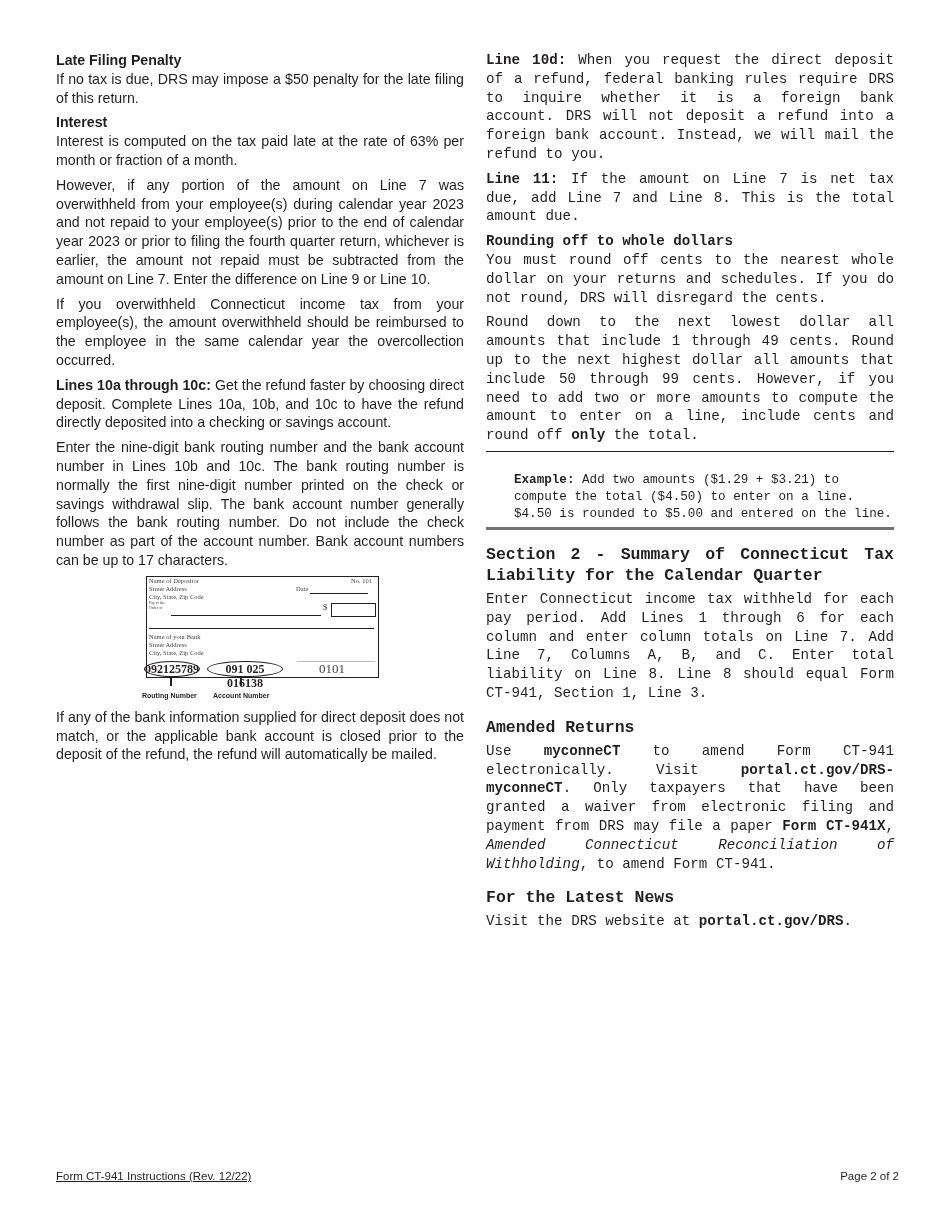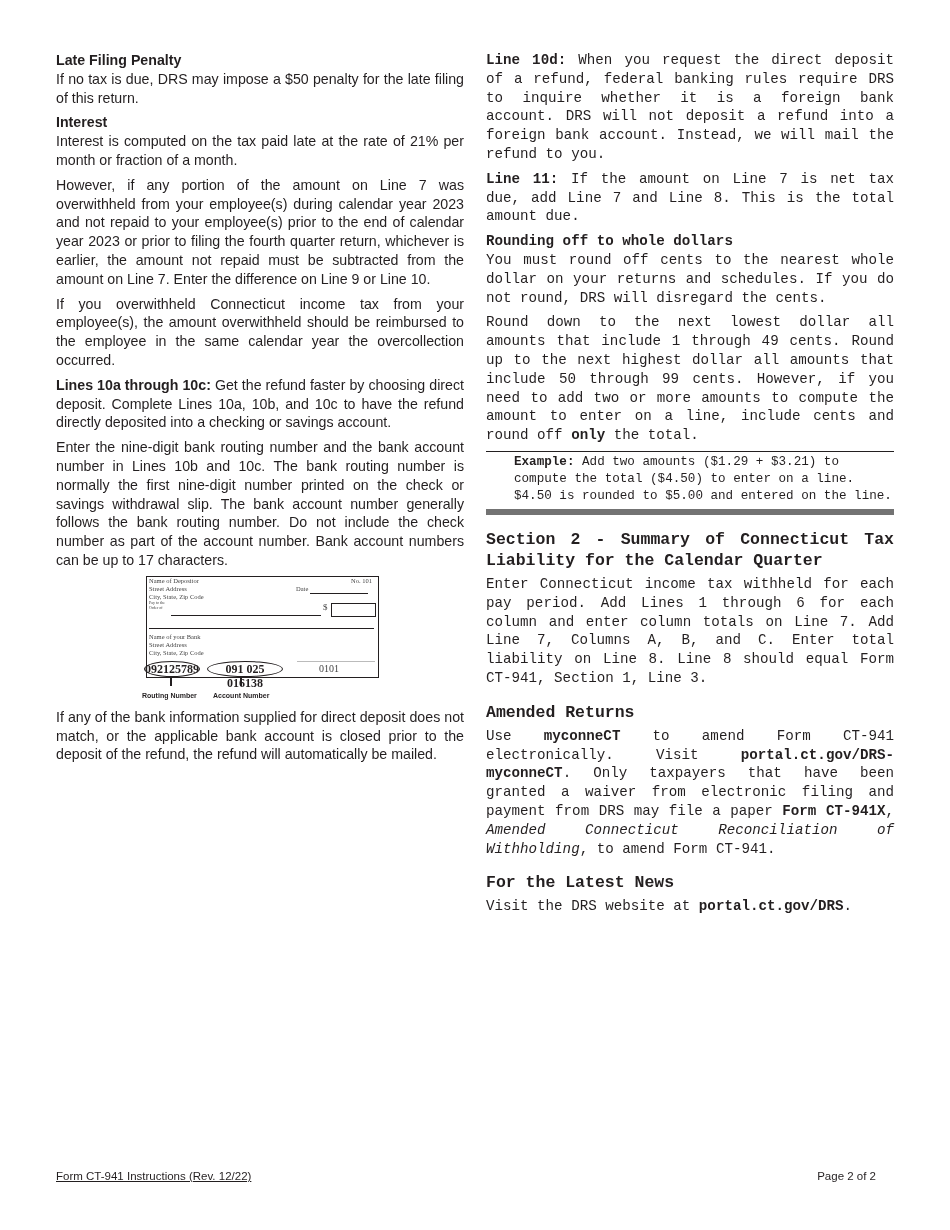--- a/index.html
+++ b/index.html
@@ -7,45 +7,45 @@
          font-family: "Liberation Sans", sans-serif; color: #231f20; }
   .col { position: absolute; top: 51px; width: 408px; font-size: 14.2px; line-height: 18.8px; }
   .col.left { left: 56px; }
   .col.right { left: 486px; font-family: Liberation Mono, monospace; }
   p { margin: 0 0 6px 0; text-align: justify; }
   .h { font-weight: bold; margin: 0; }
   .h2 { font-weight: bold; font-size: 16.5px; line-height: 21px; margin: 14px 0 4px 0; text-align: justify; }
   .center { text-align: left; }
   b { font-weight: bold; }
   i { font-style: italic; }
-  .example { border-top: 1px solid #231f20; border-bottom: 6px solid #737373; padding: 2px 0 4px 28px;
+  .example { border-top: 1px solid #231f20; border-bottom: 3px solid #737373; padding: 20px 0 4px 28px;
              font-size: 12.6px; line-height: 17px; margin: 4px 0 6px 0; }
   .check-wrap { position: relative; width: 408px; height: 122px; margin: 3px 0 10px 0; }
   .check { position: absolute; left: 90px; top: 0; width: 231px; height: 100px; border: 1px solid #231f20;
            font-family: "Liberation Serif", serif; font-size: 6.5px; line-height: 8px; color: #444; }
   .check .t { position: absolute; }
   .check .line { position: absolute; border-top: 1px solid #231f20; }
   .check .amtbox { position: absolute; left: 184px; top: 26px; width: 43px; height: 12px; border: 1px solid #231f20; }
   .check .oval { position: absolute; border: 1.3px solid #231f20; border-radius: 50%;
                  font-weight: bold; font-size: 12px; color: #231f20; text-align: center; line-height: 14px; }
   .lbl { position: absolute; font-family: "Liberation Sans", sans-serif; font-weight: bold; font-size: 7px; color: #231f20; }
   .tick { position: absolute; width: 2px; height: 8px; background: #231f20; }
   .footer { position: absolute; top: 1170px; font-size: 11.5px; color: #231f20; }
   .footer.left { left: 56px; text-decoration: underline; }
-  .footer.right { right: 74px; }
+  .footer.right { right: 51px; }
 </style>
 </head>
 <body>
 
 <div class="col left">
   <div class="h">Late Filing Penalty</div>
   <p>If no tax is due, DRS may impose a $50 penalty for the late filing of this return.</p>
 
   <div class="h">Interest</div>
-  <p>Interest is computed on the tax paid late at the rate of 21% per month or fraction of a month.</p>
+  <p>Interest is computed on the tax paid late at the rate of 63% per month or fraction of a month.</p>
 
 
   <p>However, if any portion of the amount on Line 7 was overwithheld from your employee(s) during calendar year 2023 and not repaid to your employee(s) prior to the end of calendar year 2023 or prior to filing the fourth quarter return, whichever is earlier, the amount not repaid must be subtracted from the amount on Line 7. Enter the difference on Line 9 or Line 10.</p>
 
   <p>If you overwithheld Connecticut income tax from your employee(s), the amount overwithheld should be reimbursed to the employee in the same calendar year the overcollection occurred.</p>
 
   <p><b>Lines 10a through 10c:</b><span> Get the refund faster by choosing direct deposit. Complete Lines 10a, 10b, and 10c to have the refund directly deposited into a checking or savings account.</span></p>
 
   <p>Enter the nine-digit bank routing number and the bank account number in Lines 10b and 10c. The bank routing number is normally the first nine-digit number printed on the check or savings withdrawal slip. The bank account number generally follows the bank routing number. Do not include the check number as part of the account number. Bank account numbers can be up to 17 characters.</p>
 
@@ -62,21 +62,21 @@
       <span class="t" style="left:176px;top:26px;font-size:9px;">$</span>
       <div class="amtbox"></div>
       <div class="line" style="left:24px;top:38px;width:150px;"></div>
       <div class="line" style="left:2px;top:51px;width:225px;"></div>
       <span class="t" style="left:2px;top:56px;">Name of your Bank</span>
       <span class="t" style="left:2px;top:64px;">Street Address</span>
       <span class="t" style="left:2px;top:72px;">City, State, Zip Code</span>
       <div class="line" style="left:150px;top:84px;width:78px;border-color:#bbb;"></div>
       <div class="oval" style="left:-3px;top:84px;width:54px;height:14px;">092125789</div>
       <div class="oval" style="left:60px;top:84px;width:74px;height:14px;">091 025 016138</div>
-      <span class="t" style="left:172px;top:88px;font-size:10px;">0101</span>
+      <span class="t" style="left:172px;top:88px;font-size:13px;">0101</span>
     </div>
     <div class="tick" style="left:114px;top:102px;"></div>
     <div class="tick" style="left:184px;top:102px;"></div>
     <span class="lbl" style="left:86px;top:111px;">Routing Number</span>
     <span class="lbl" style="left:157px;top:111px;">Account Number</span>
   </div>
 
   <p>If any of the bank information supplied for direct deposit does not match, or the applicable bank account is closed prior to the deposit of the refund, the refund will automatically be mailed.</p>
 </div>
 

